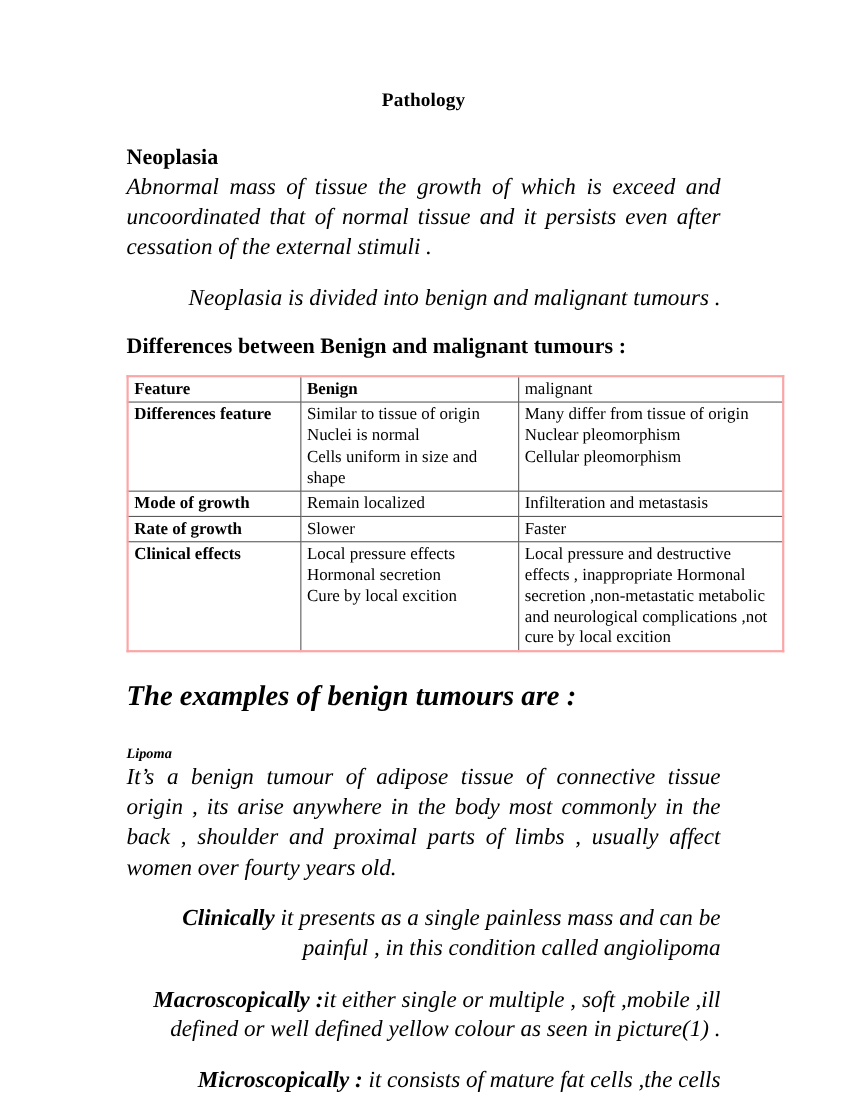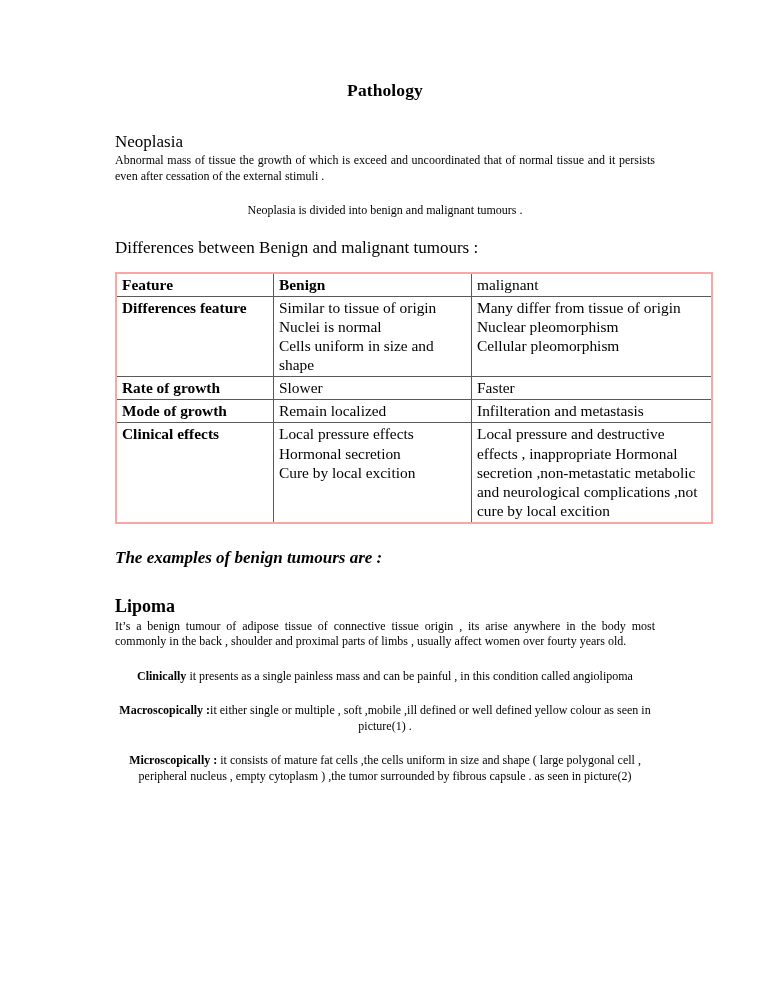--- a/index.html
+++ b/index.html
@@ -32,56 +32,58 @@
   .doc-title {
     text-align: center;
     font-weight: bold;
     font-size: 17.5px;
     line-height: 1.25;
     margin: 0 0 30px 0;
     letter-spacing: 0.1px;
   }
 
   h2.section-head {
-    font-weight: normal;
-    font-size: 17px;
+    font-weight: bold;
+    font-size: 20px;
     line-height: 1.18;
     margin: 0 0 1px 0;
     padding: 0;
   }
 
   p.body-par {
-    font-size: 12px;
+    font-size: 21px;
     line-height: 1.30;
     margin: 0;
     padding: 0;
     text-align: justify;
     text-justify: inter-word;
+    font-style: italic;
   }
   p.body-par.nojust {
-    text-align: center;
+    text-align: right;
   }
 
   .gap-sm { height: 13px; }
   .gap-md { height: 19px; }
   .gap-lg { height: 24px; }
   .gap-xl { height: 28px; }
 
   h3.big-italic {
     font-weight: bold;
     font-style: italic;
-    font-size: 17px;
+    font-size: 26px;
     line-height: 1.2;
     margin: 0;
     padding: 0;
   }
 
   h4.sub-italic {
     font-weight: bold;
-    font-size: 18px;
+    font-style: italic;
+    font-size: 13px;
     line-height: 1.18;
     margin: 0 0 1px 0;
     padding: 0;
   }
 
   .lead { font-weight: bold; }
 
   
   table.cmp {
     border-collapse: collapse;
@@ -138,35 +140,35 @@
 Nuclei is normal
 Cells uniform in size and shape</span>
             </td>
           <td class="c3">
               <span class="cellline">Many differ from tissue of origin
 Nuclear pleomorphism
 Cellular pleomorphism</span>
             </td>
         </tr>
         <tr>
+          <td class="c1 hb">Mode of growth</td>
+          <td class="c2">
+              <span class="cellline">Remain localized</span>
+            </td>
+          <td class="c3">
+              <span class="cellline">Infilteration and metastasis</span>
+            </td>
+        </tr>
+        <tr>
           <td class="c1 hb">Rate of growth</td>
           <td class="c2">
               <span class="cellline">Slower</span>
             </td>
           <td class="c3">
               <span class="cellline">Faster</span>
-            </td>
-        </tr>
-        <tr>
-          <td class="c1 hb">Mode of growth</td>
-          <td class="c2">
-              <span class="cellline">Remain localized</span>
-            </td>
-          <td class="c3">
-              <span class="cellline">Infilteration and metastasis</span>
             </td>
         </tr>
         <tr>
           <td class="c1 hb">Clinical effects</td>
           <td class="c2">
               <span class="cellline">Local pressure effects
 Hormonal secretion
 Cure by local excition</span>
             </td>
           <td class="c3">

